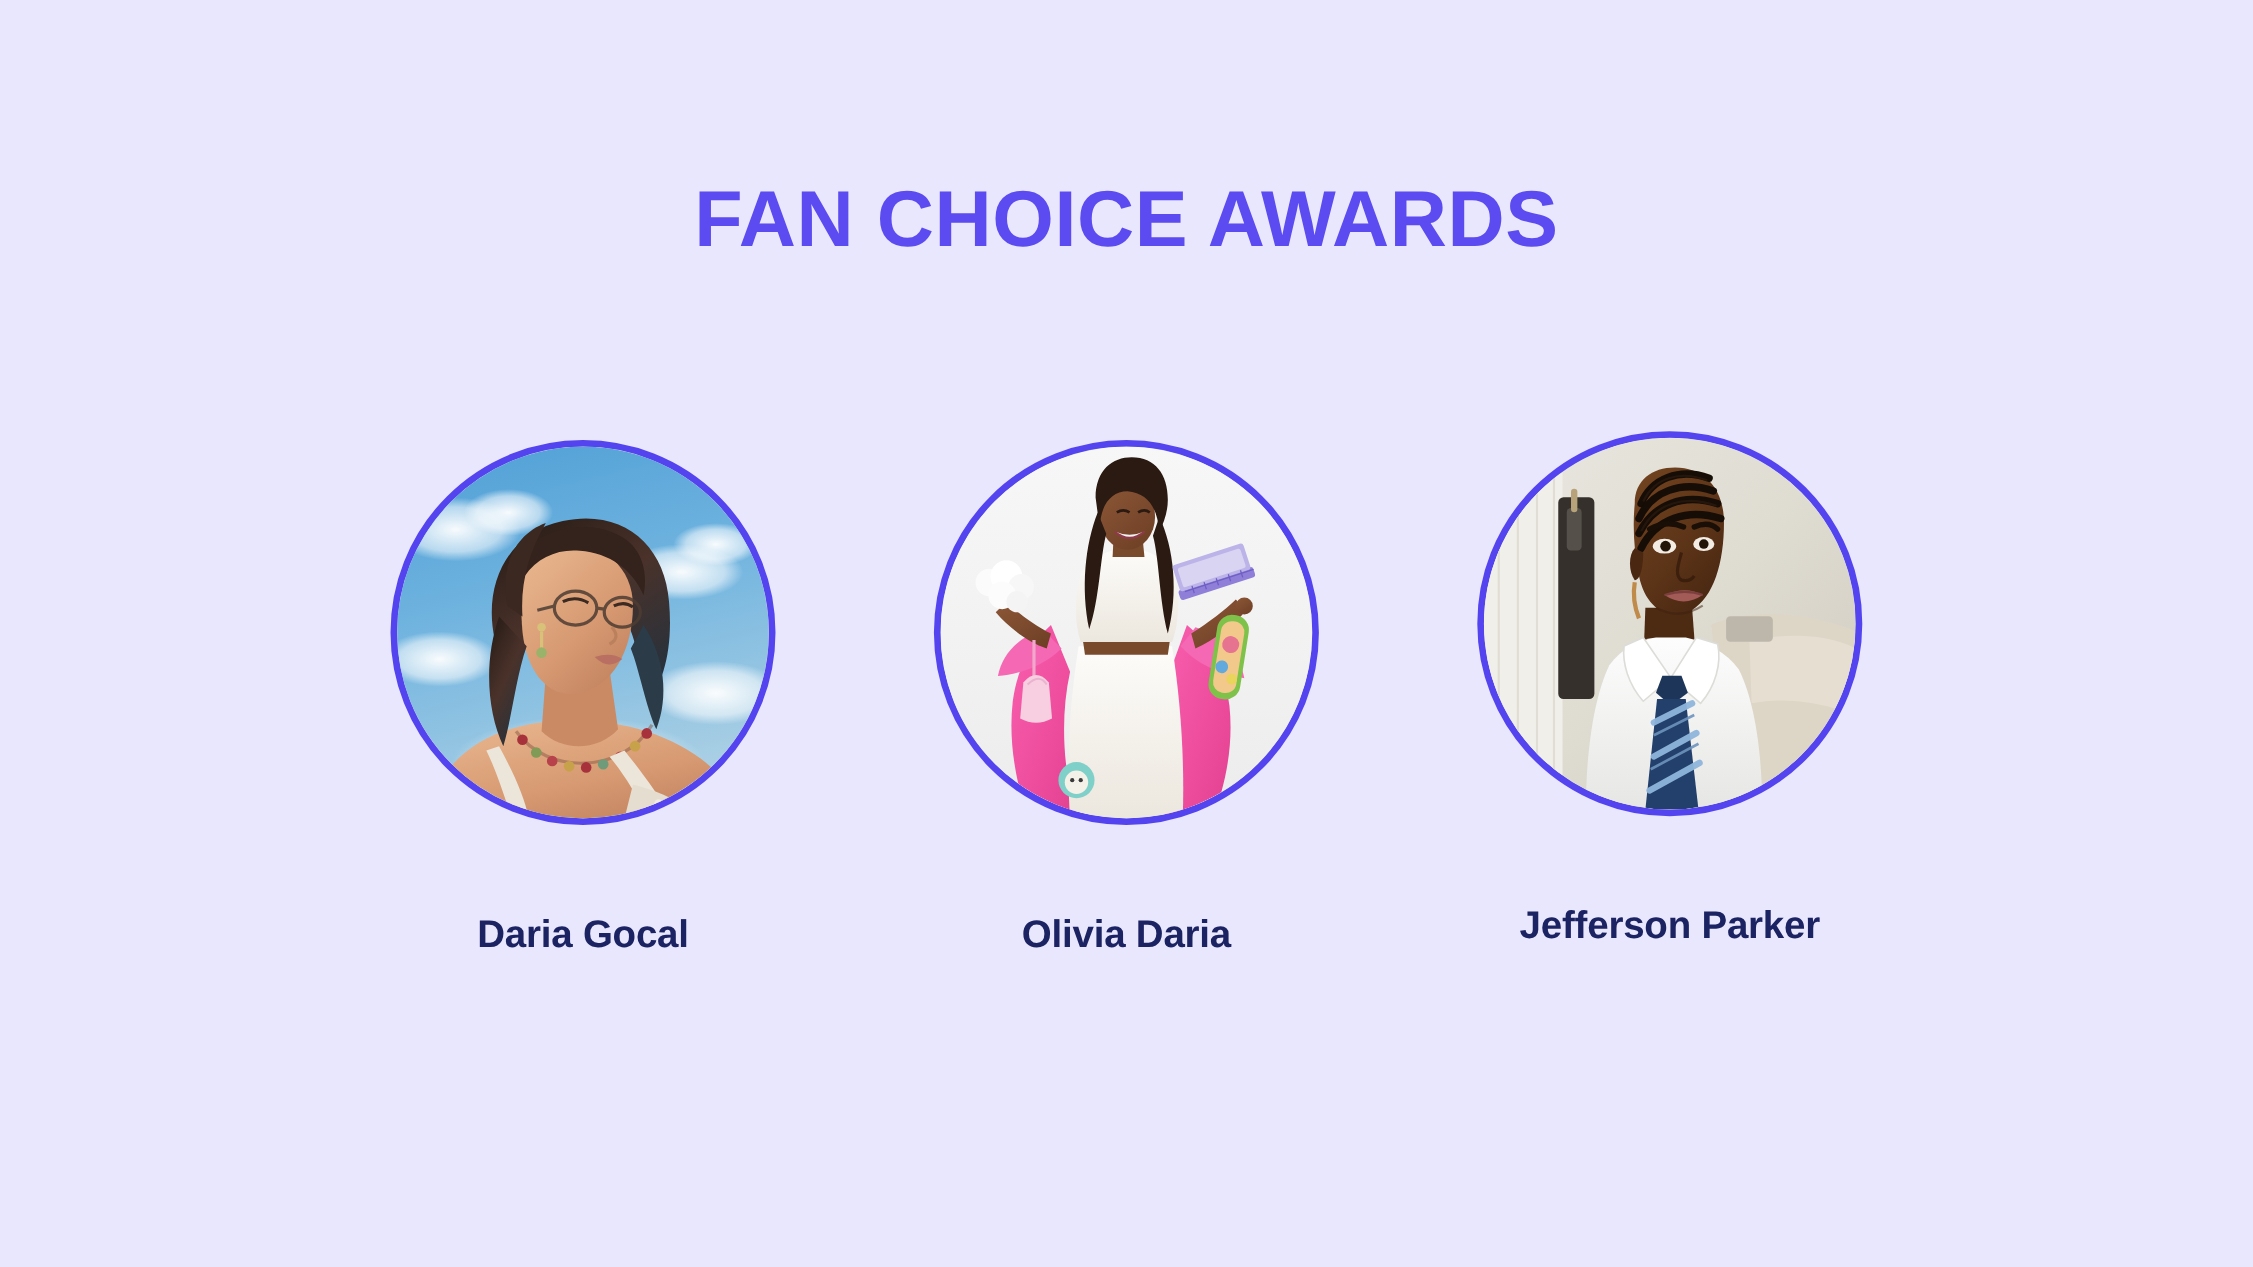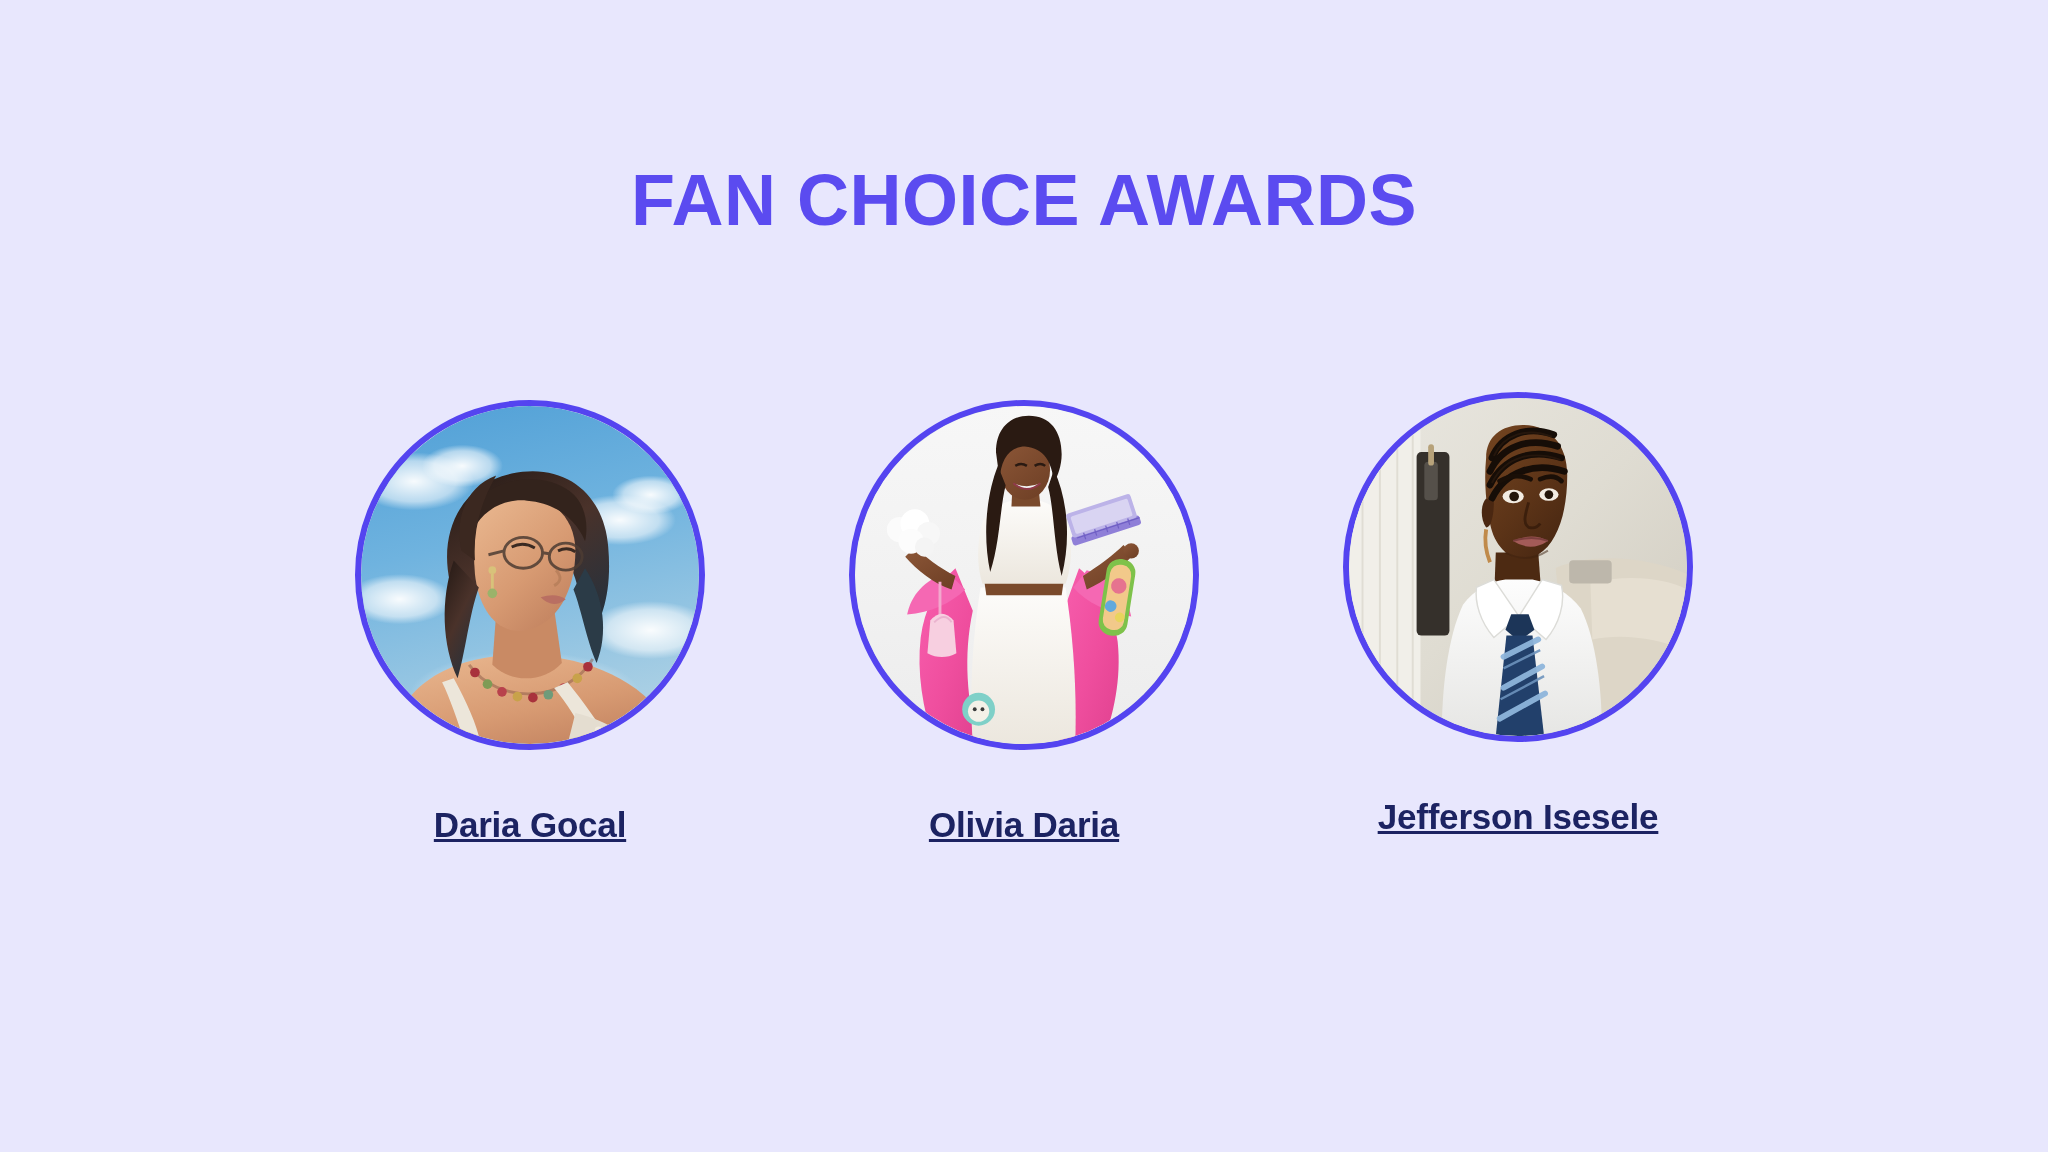--- a/index.html
+++ b/index.html
@@ -73,30 +73,29 @@
 
   .avatar-photo {
     position: absolute;
     inset: 0;
     border-radius: 50%;
     overflow: hidden;
   }
   .avatar-photo svg { display: block; width: 100%; height: 100%; }
 
   .winner-name {
-    margin-top: 55px;
+    margin-top: 80px;
     font-family: "Liberation Sans", sans-serif;
     font-size: 35px;
     font-weight: 700;
     letter-spacing: -0.2px;
     color: #1c2362;
     text-align: center;
     white-space: nowrap;
     user-select: none;
-    text-decoration: underline;
   }
 </style>
 </head>
 <body>
 
 <div class="stage">
 
   <h1 class="award-title">FAN CHOICE AWARDS</h1>
 
   <div class="winners-row">
@@ -383,17 +382,17 @@
 
             <path d="M186 108 C182 122 180 130 186 134 q8 2 12 -4" stroke="#33190a" stroke-width="3" fill="none" opacity="0.75"></path>
 
             <path d="M170 148 q20 -9 36 0 q-18 12 -36 0 Z" fill="#a35b58"></path>
             <path d="M170 148 q20 -6 36 0" stroke="#7b3f3e" stroke-width="2" fill="none"></path>
 
             <path d="M162 160 q22 12 44 -2" stroke="#3b1f0d" stroke-width="2" fill="none" opacity="0.5"></path>
           </svg>
         </div>
       </div>
-      <div class="winner-name">Jefferson Isesele</div>
+      <div class="winner-name">Jefferson Parker</div>
     </div>
 
   </div>
 </div>
 
 </body></html>

